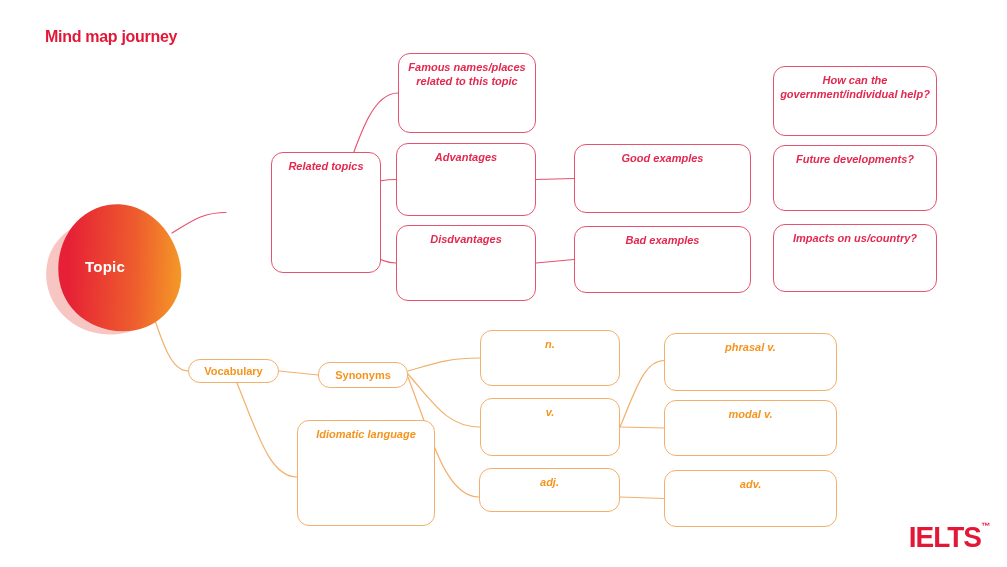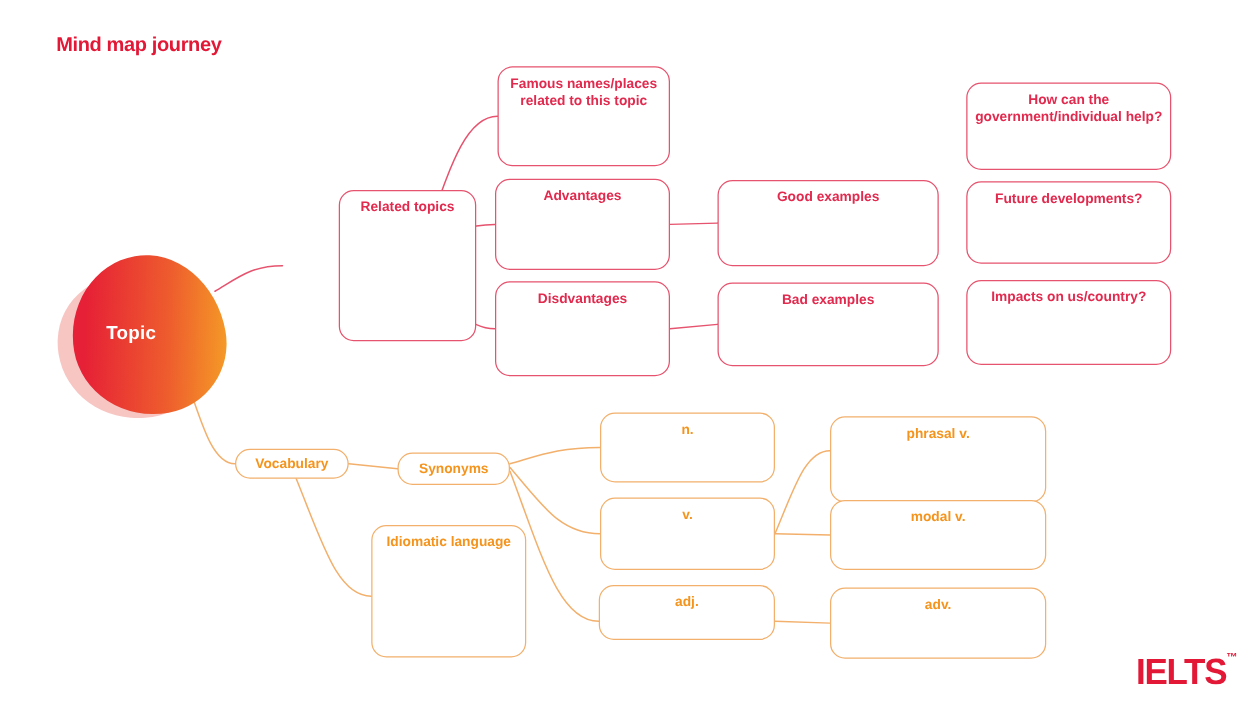--- a/index.html
+++ b/index.html
@@ -19,21 +19,21 @@
     box-sizing:border-box;text-align:center;
   }
   .node .node-label{
     display:block;font-weight:700;font-size:11px;line-height:1.3;
     padding:0 6px;
   }
   .node.red{border-color:var(--red-border);}
   .node.red .node-label{color:var(--red-text);}
   .node.orange{border-color:var(--orange-border);}
   .node.orange .node-label{color:var(--orange-text);}
-  .node.label-top .node-label{margin-top:6px;}
+  .node.label-top .node-label{margin-top:6px;font-style:italic;}
   .node.label-center{display:flex;align-items:center;justify-content:center;}
   .node.label-center .node-label{margin:0;}
 
   
   #topic-node{position:absolute;left:44px;top:200px;width:140px;height:138px;}
   .blob{position:absolute;}
   .blob-shadow{
     left:2px;top:16px;width:122px;height:118px;
     background:var(--blob-shadow);
     border-radius:58% 42% 50% 50% / 50% 58% 42% 50%;
@@ -115,33 +115,33 @@
       </div>
       <div class="node red label-top" style="left: 773px; top: 224px; width: 164px; height: 68px; border-radius: 12px;">
         <span class="node-label">Impacts on us/country?</span>
       </div>
       <div class="node orange label-center" style="left: 188px; top: 359px; width: 91px; height: 24px; border-radius: 12px;">
         <span class="node-label">Vocabulary</span>
       </div>
       <div class="node orange label-center" style="left: 318px; top: 362px; width: 90px; height: 26px; border-radius: 12px;">
         <span class="node-label">Synonyms</span>
       </div>
-      <div class="node orange label-top" style="left: 297px; top: 420px; width: 124px; height: 106px; border-radius: 12px;">
+      <div class="node orange label-top" style="left: 297px; top: 420px; width: 138px; height: 106px; border-radius: 12px;">
         <span class="node-label">Idiomatic language</span>
       </div>
       <div class="node orange label-top" style="left: 480px; top: 330px; width: 140px; height: 56px; border-radius: 12px;">
         <span class="node-label">n.</span>
       </div>
       <div class="node orange label-top" style="left: 480px; top: 398px; width: 140px; height: 58px; border-radius: 12px;">
         <span class="node-label">v.</span>
       </div>
       <div class="node orange label-top" style="left: 479px; top: 468px; width: 141px; height: 44px; border-radius: 12px;">
         <span class="node-label">adj.</span>
       </div>
-      <div class="node orange label-top" style="left: 664px; top: 333px; width: 173px; height: 69px; border-radius: 12px;">
+      <div class="node orange label-top" style="left: 664px; top: 333px; width: 173px; height: 58px; border-radius: 12px;">
         <span class="node-label">phrasal v.</span>
       </div>
       <div class="node orange label-top" style="left: 664px; top: 400px; width: 173px; height: 56px; border-radius: 12px;">
         <span class="node-label">modal v.</span>
       </div>
       <div class="node orange label-top" style="left: 664px; top: 470px; width: 173px; height: 57px; border-radius: 12px;">
         <span class="node-label">adv.</span>
       </div>
     </div>
 

